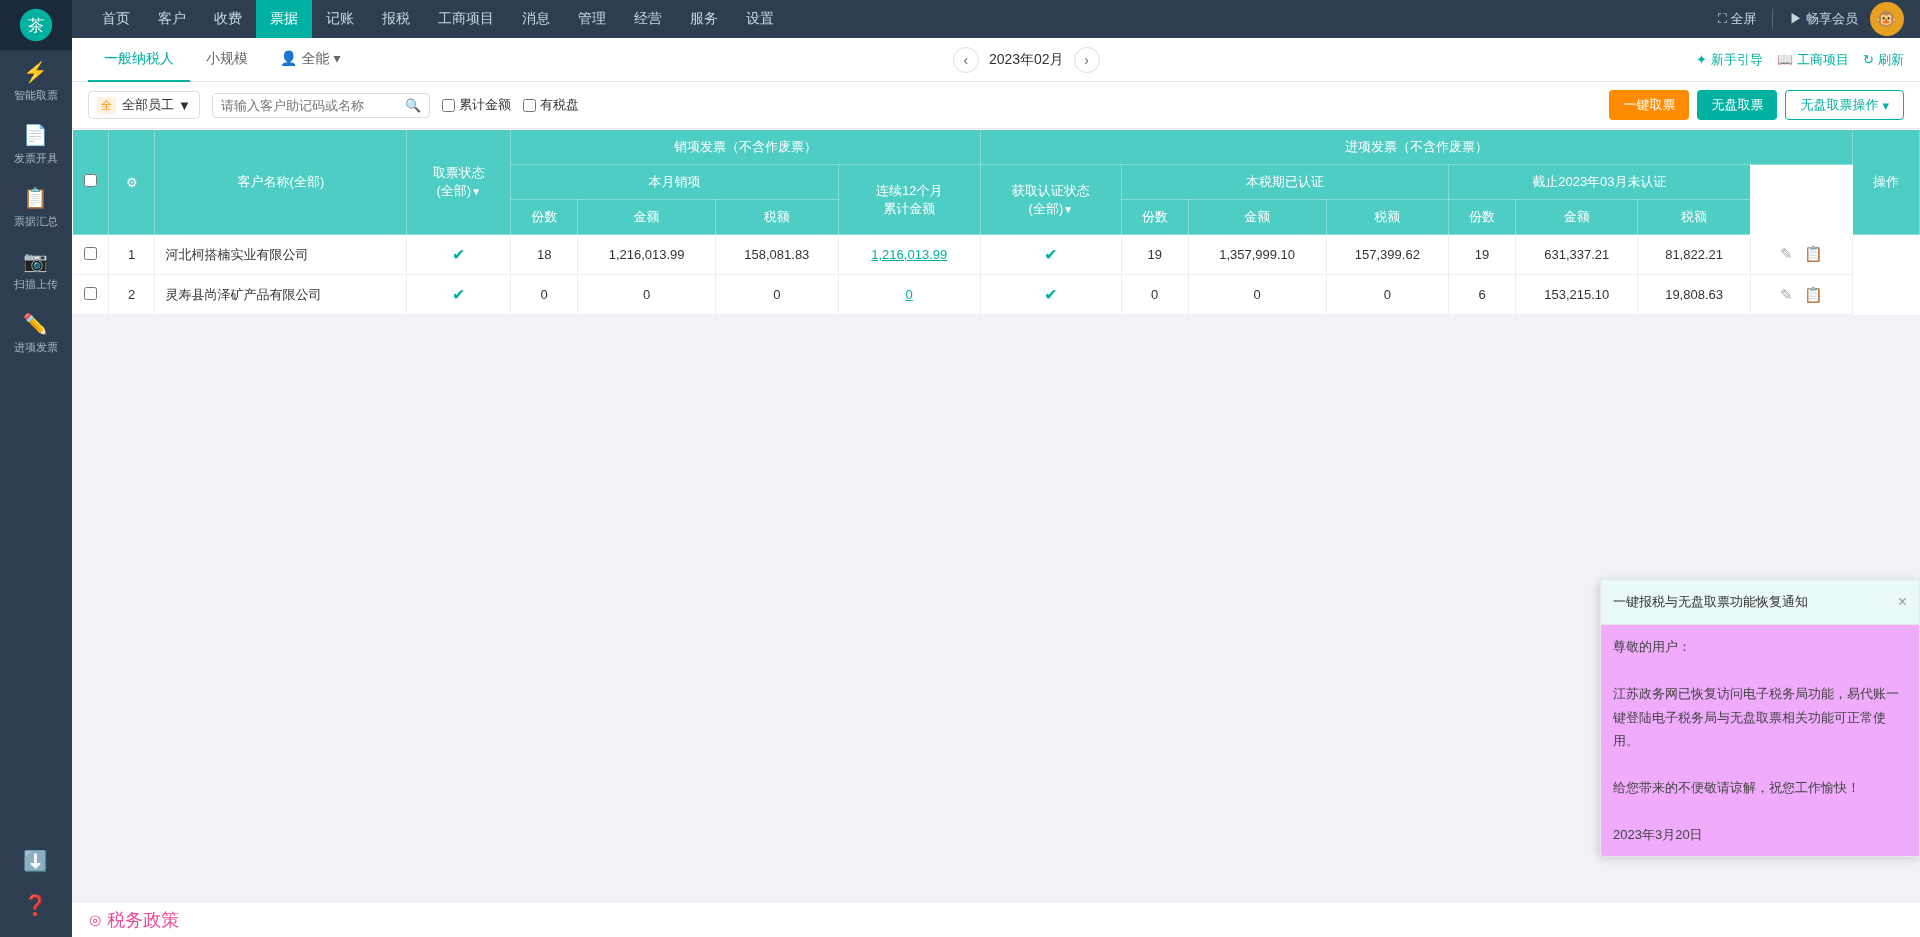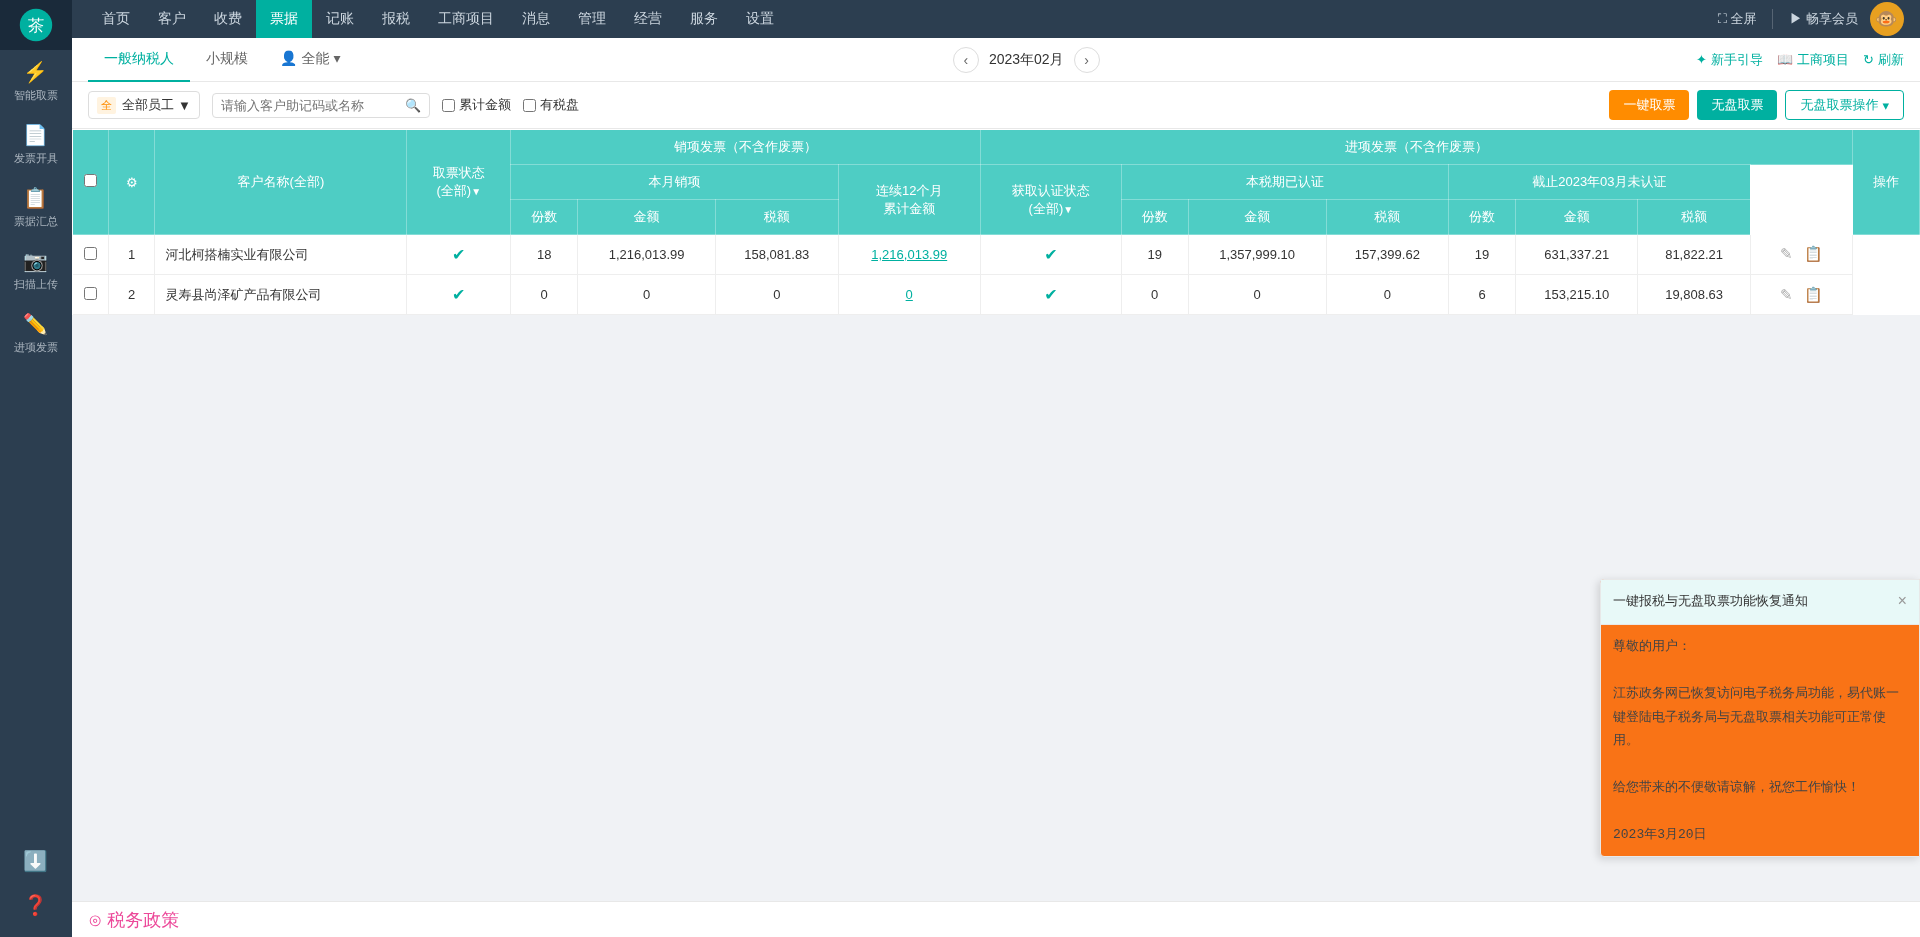--- a/index.html
+++ b/index.html
@@ -257,27 +257,26 @@
     .link-text { color: #00b0a0; text-decoration: underline; cursor: pointer; }
     .check-icon { color: #00b0a0; font-size: 16px; }
     .action-icon { color: #aaa; cursor: pointer; font-size: 15px; margin: 0 4px; }
 
     
     .notification-popup {
       position: fixed;
       bottom: 80px;
       right: 0;
       width: 320px;
-      background: #f97316;
+      background: #f0abfc;
       border: 1px solid #e8e8e8;
       border-radius: 4px 0 0 4px;
       box-shadow: -2px 2px 8px rgba(0,0,0,0.15);
       font-size: 13px;
       line-height: 1.8;
-      font-family: Liberation Mono, monospace;
     }
     .notif-header {
       background: #e8f9f8;
       padding: 8px 12px;
       display: flex;
       align-items: center;
       justify-content: space-between;
       border-bottom: 1px solid #e8e8e8;
       font-weight: 500;
     }

